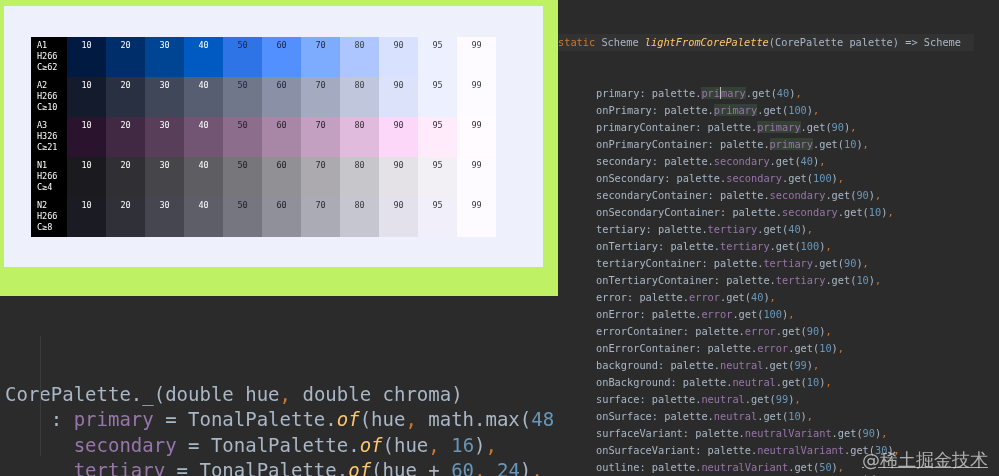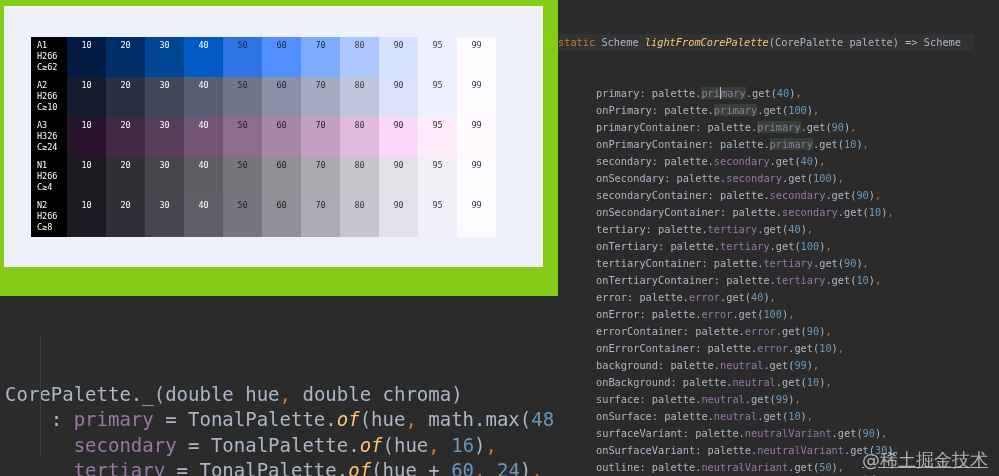--- a/index.html
+++ b/index.html
@@ -2,21 +2,21 @@
 <html><head>
 <meta charset="utf-8">
 <style>
   * { box-sizing: border-box; margin: 0; padding: 0; }
   html, body { width: 999px; height: 476px; overflow: hidden; background: #2b2b2b; }
   body { position: relative; font-family: "DejaVu Sans", sans-serif; }
 
   
   #figure-panel {
     position: absolute; left: 0; top: 0; width: 650px; height: 296px;
-    background: #84cc16;
+    background: #bef264;
   }
   #palette-card {
     position: absolute; left: 4px; top: 6px; width: 539px; height: 261px;
     background: #eef1fb;
   }
   #palette-grid {
     position: absolute; left: 31px; top: 37px;
     display: grid;
     grid-template-columns: 36px repeat(11, 39px);
     grid-template-rows: 40px 40px 40px 40px 40px;
@@ -99,21 +99,21 @@
       <div class="swatch" style="background: rgb(87, 94, 113); color: rgb(255, 255, 255);">40</div>
       <div class="swatch" style="background: rgb(112, 119, 139); color: rgb(28, 37, 64);">50</div>
       <div class="swatch" style="background: rgb(138, 144, 165); color: rgb(28, 37, 64);">60</div>
       <div class="swatch" style="background: rgb(164, 171, 193); color: rgb(42, 47, 58);">70</div>
       <div class="swatch" style="background: rgb(192, 198, 220); color: rgb(58, 63, 74);">80</div>
       <div class="swatch" style="background: rgb(220, 226, 249); color: rgb(58, 63, 74);">90</div>
       <div class="swatch" style="background: rgb(237, 240, 255); color: rgb(58, 63, 74);">95</div>
       <div class="swatch" style="background: rgb(253, 251, 255); color: rgb(58, 63, 74);">99</div>
       <div class="row-label">A3
 H326
-C≥24</div>
+C≥21</div>
       <div class="swatch" style="background: rgb(42, 19, 45); color: rgb(255, 255, 255);">10</div>
       <div class="swatch" style="background: rgb(65, 40, 67); color: rgb(255, 255, 255);">20</div>
       <div class="swatch" style="background: rgb(89, 62, 90); color: rgb(255, 255, 255);">30</div>
       <div class="swatch" style="background: rgb(114, 85, 114); color: rgb(255, 255, 255);">40</div>
       <div class="swatch" style="background: rgb(141, 109, 140); color: rgb(42, 26, 42);">50</div>
       <div class="swatch" style="background: rgb(168, 134, 166); color: rgb(42, 26, 42);">60</div>
       <div class="swatch" style="background: rgb(195, 160, 193); color: rgb(42, 26, 42);">70</div>
       <div class="swatch" style="background: rgb(224, 187, 221); color: rgb(58, 47, 58);">80</div>
       <div class="swatch" style="background: rgb(253, 215, 250); color: rgb(58, 47, 58);">90</div>
       <div class="swatch" style="background: rgb(255, 235, 250); color: rgb(58, 47, 58);">95</div>

